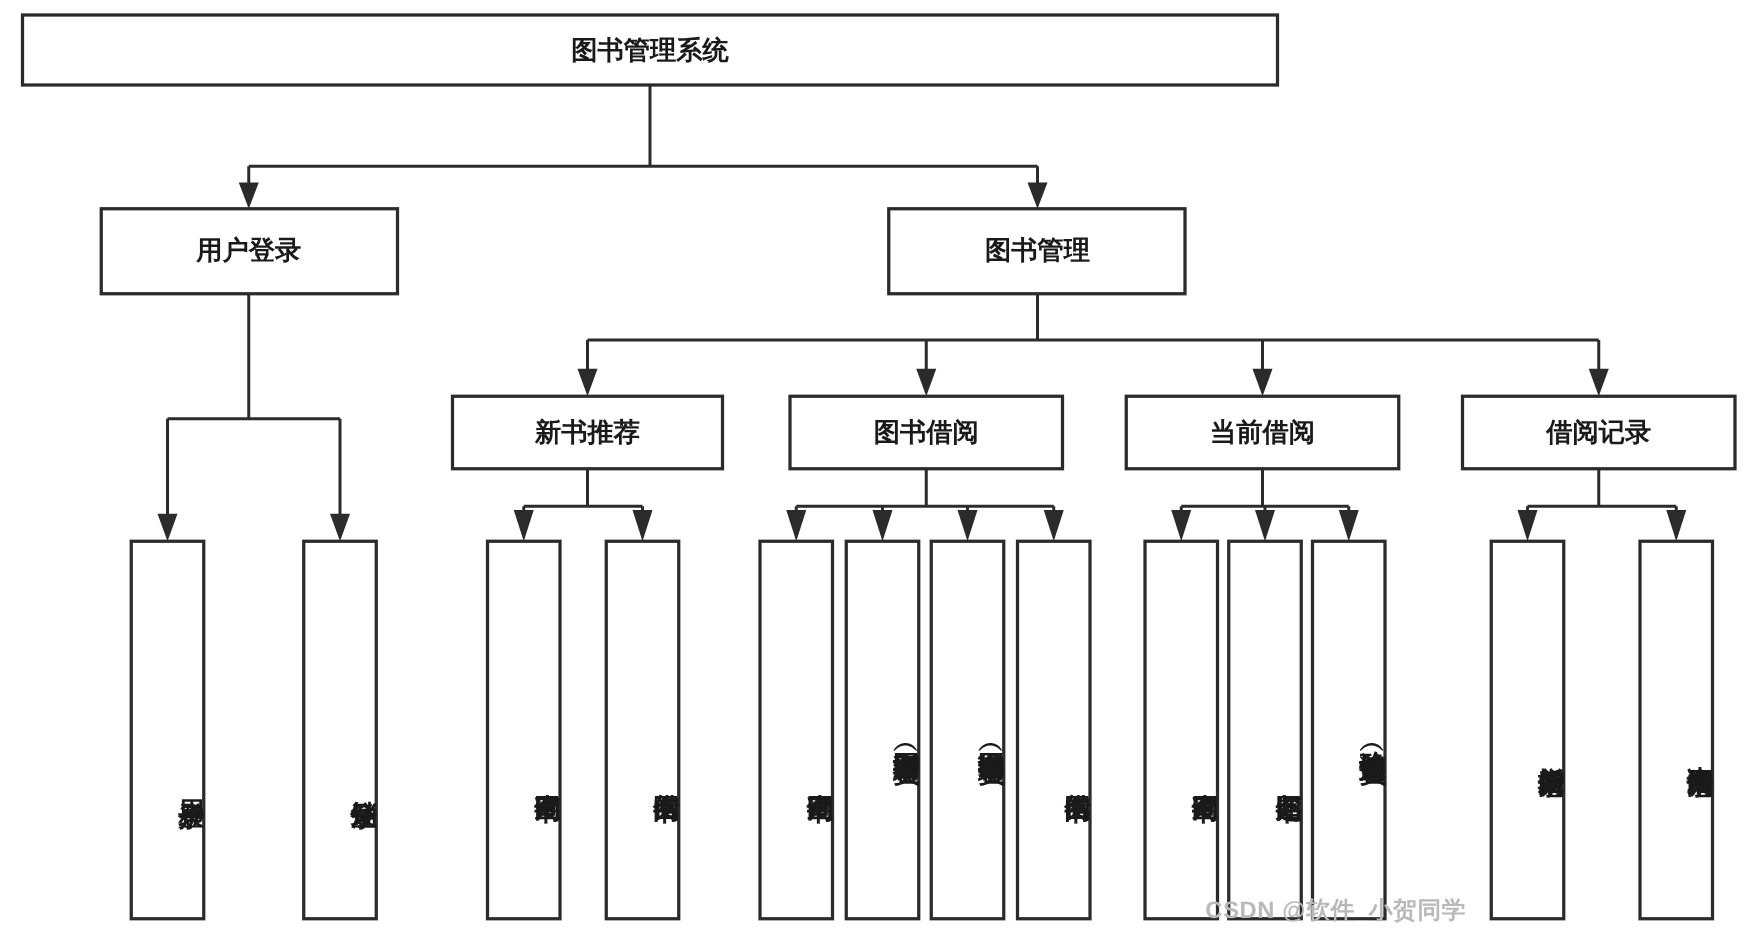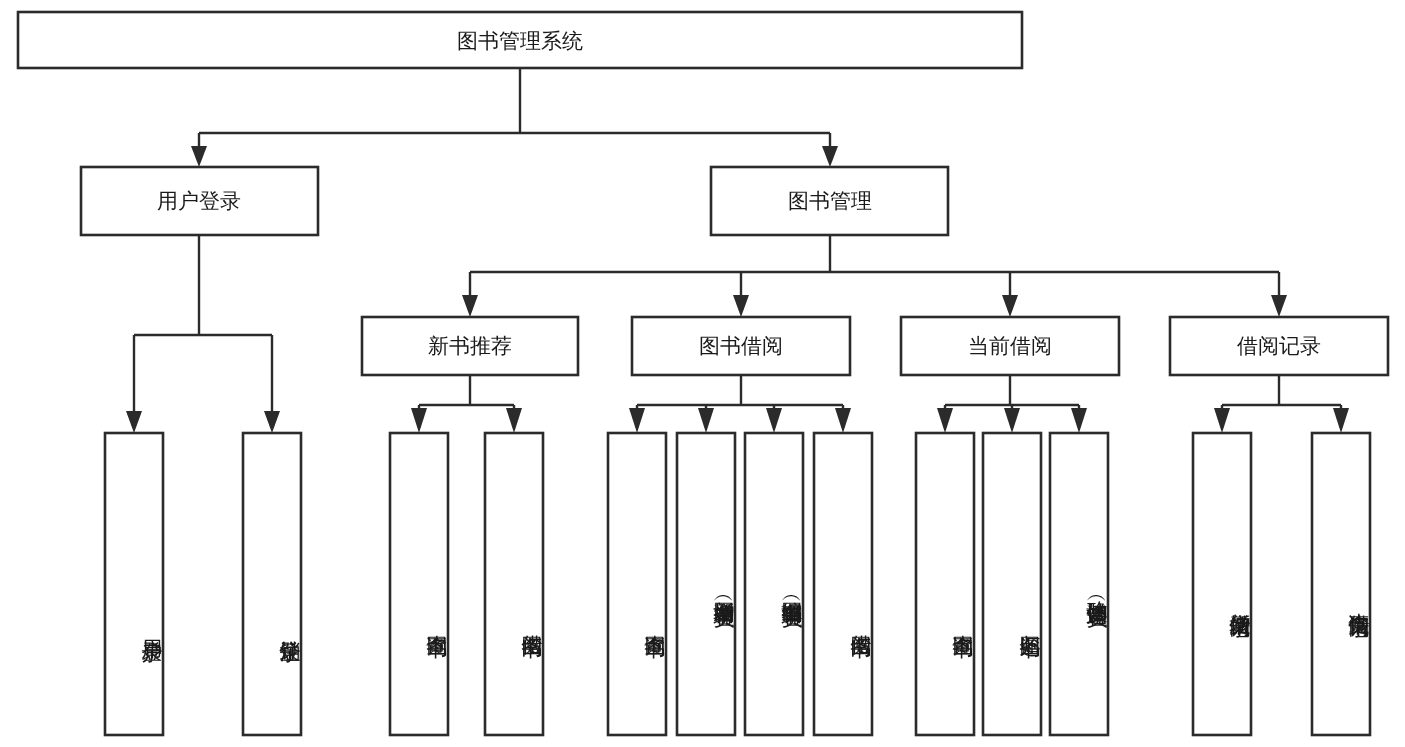--- a/index.html
+++ b/index.html
@@ -11,20 +11,21 @@
     width: 1405px;
     height: 747px;
     font-family: "Liberation Sans", "DejaVu Sans", sans-serif;
     overflow: hidden;
   }
   #diagram-root {
     position: relative;
     width: 1181px;
     height: 747px;
     background: #ffffff;
+    font-weight: bold;
   }
   svg.diagram-canvas {
     position: absolute;
     top: 0;
     left: 0;
     width: 1405px;
     height: 747px;
   }
   .node-rect {
     fill: #ffffff;
@@ -198,13 +199,14 @@
   <div class="leaf-label-wrap" style="left:608px; top:505px;  width:58px; height:230px;">查询图书</div>
   <div class="leaf-label-wrap" style="left:677px; top:443px;  width:58px; height:290px;">新增图书（管理员）</div>
   <div class="leaf-label-wrap" style="left:745px; top:443px;  width:58px; height:290px;">编辑图书（管理员）</div>
   <div class="leaf-label-wrap" style="left:814px; top:505px;  width:58px; height:230px;">借阅图书</div>
   <div class="leaf-label-wrap" style="left:916px; top:505px;  width:58px; height:230px;">查询图书</div>
   <div class="leaf-label-wrap" style="left:983px; top:505px;  width:58px; height:230px;">归还图书</div>
   <div class="leaf-label-wrap" style="left:1050px; top:443px; width:58px; height:290px;">确认归还（管理员）</div>
   <div class="leaf-label-wrap" style="left:1193px; top:463px; width:58px; height:272px;">新增借阅记录</div>
   <div class="leaf-label-wrap" style="left:1312px; top:463px; width:58px; height:272px;">查询借阅记录</div>
 
+  <div class="watermark">CSDN @软件_小贺同学</div>
 </div>
 
 </body></html>

